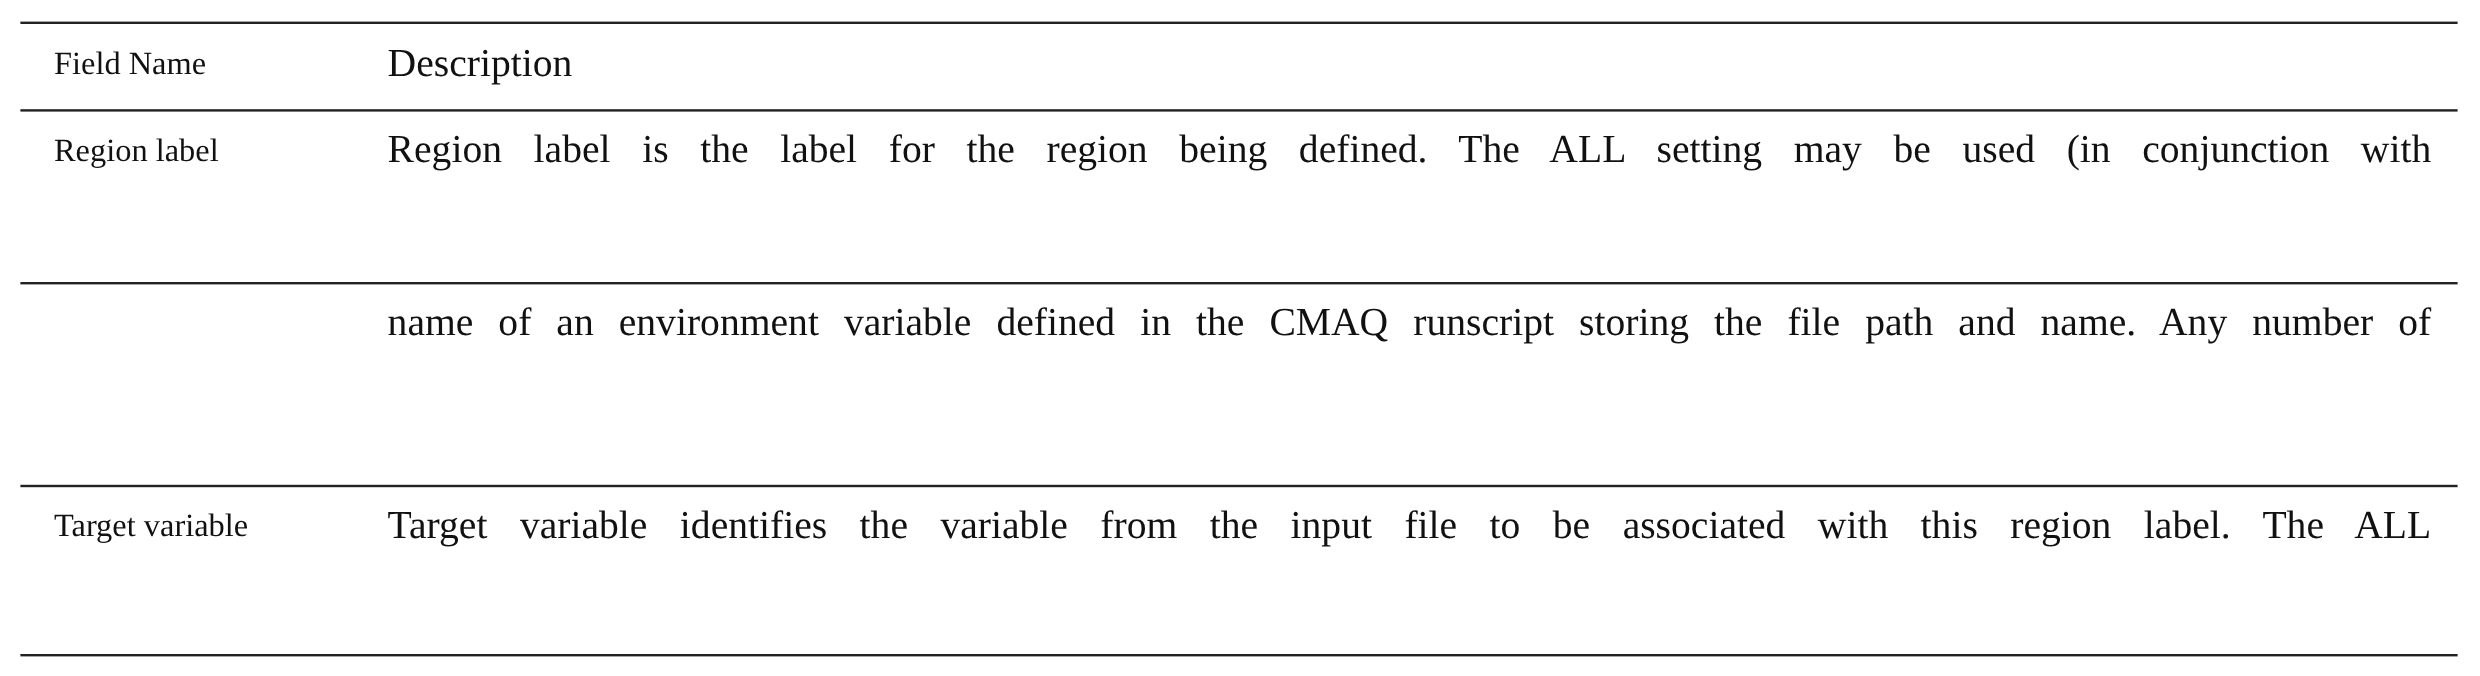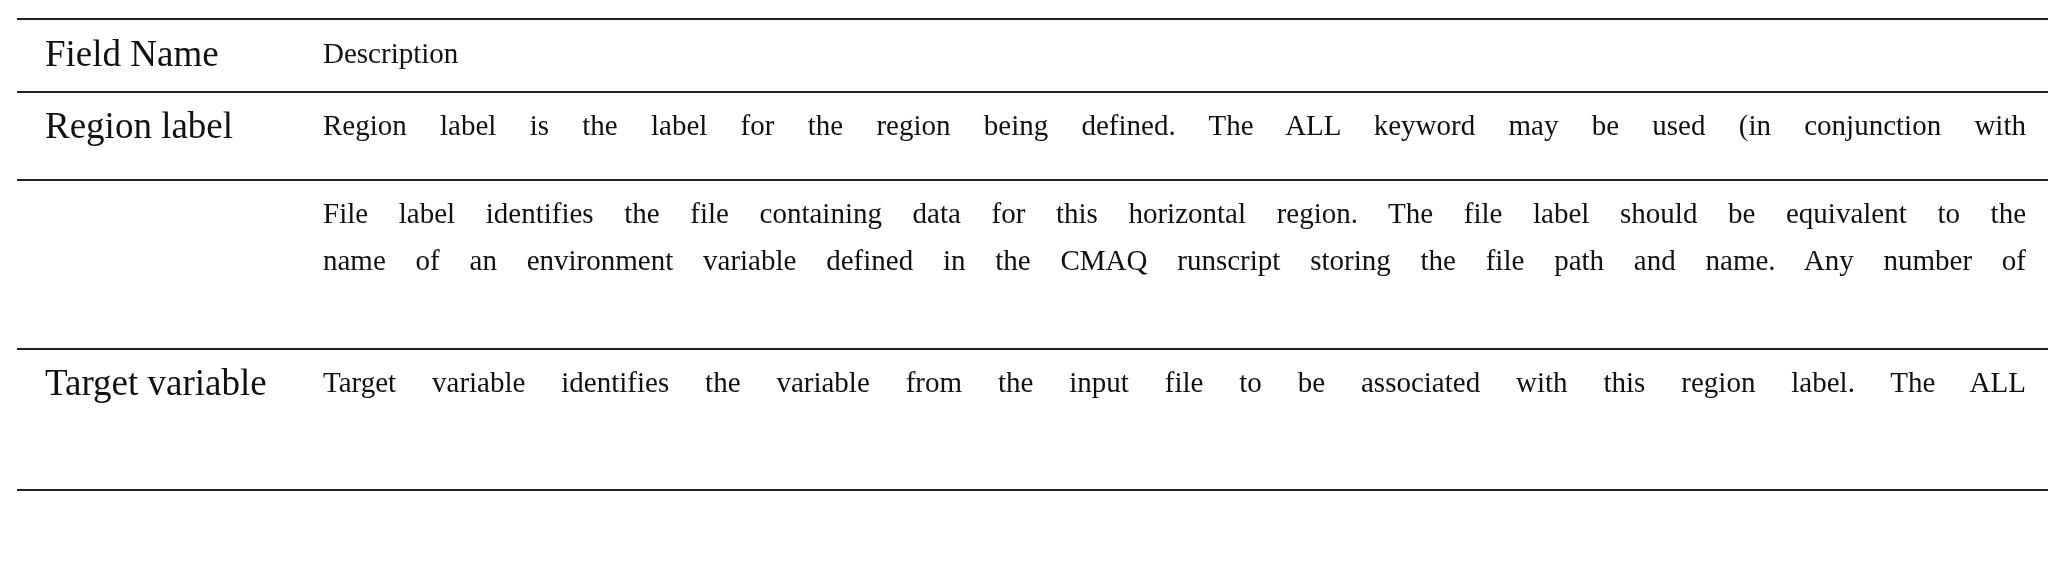--- a/index.html
+++ b/index.html
@@ -1,27 +1,27 @@
 <!DOCTYPE html>
 <html><head>
 <meta charset="utf-8">
 <style>
   html, body { margin: 0; padding: 0; background: #ffffff; }
   body { width: 2067px; height: 563px; position: relative; overflow: hidden;
          font-family: "Liberation Serif", "DejaVu Serif", serif; color: #111111; }
   .table { position: absolute; left: 17px; top: 18px; width: 2031px; }
   .rule { height: 2px; background: #222222; width: 100%; }
   .row { position: relative; width: 100%; }
-  .cell-name { position: absolute; left: 28px; font-size: 37px; line-height: 47px; white-space: nowrap; }
-  .cell-desc { position: absolute; left: 306px; width: 1703px; font-size: 29px; line-height: 47px; }
+  .cell-name { position: absolute; left: 28px; font-size: 27px; line-height: 47px; white-space: nowrap; }
+  .cell-desc { position: absolute; left: 306px; width: 1703px; font-size: 33px; line-height: 47px; }
   .line { display: block; white-space: nowrap; text-align: justify; text-align-last: justify; }
   .line.last { text-align: left; text-align-last: left; }
   .hdr { height: 71px; }
   .hdr .cell-name, .hdr .cell-desc { top: 10px; }
-  .r1 { height: 86px; }
+  .r1 { height: 142px; }
   .r2 { height: 167px; }
   .r3 { height: 139px; }
   .r1 .cell-name, .r1 .cell-desc,
   .r2 .cell-name, .r2 .cell-desc,
   .r3 .cell-name, .r3 .cell-desc { top: 9px; }
 </style>
 </head>
 <body>
 
 <div class="table">
@@ -31,28 +31,27 @@
     <div class="cell-name">Field Name</div>
     <div class="cell-desc">
       <span class="line last">Description</span>
     </div>
   </div>
   <div class="rule"></div>
 
   <div class="row r1">
     <div class="cell-name">Region label</div>
     <div class="cell-desc">
-      <span class="line">Region label is the label for the region being defined. The ALL keyword may be used (in conjunction with</span>
+      <span class="line">Region label is the label for the region being defined. The ALL setting may be used (in conjunction with</span>
     </div>
   </div>
   <div class="rule"></div>
 
   <div class="row r2">
     <div class="cell-desc">
-      <span class="line">File label identifies the file containing data for this horizontal region. The file label should be equivalent to the</span>
       <span class="line">name of an environment variable defined in the CMAQ runscript storing the file path and name. Any number of</span>
     </div>
   </div>
   <div class="rule"></div>
 
   <div class="row r3">
     <div class="cell-name">Target variable</div>
     <div class="cell-desc">
       <span class="line">Target variable identifies the variable from the input file to be associated with this region label. The ALL</span>
     </div>

